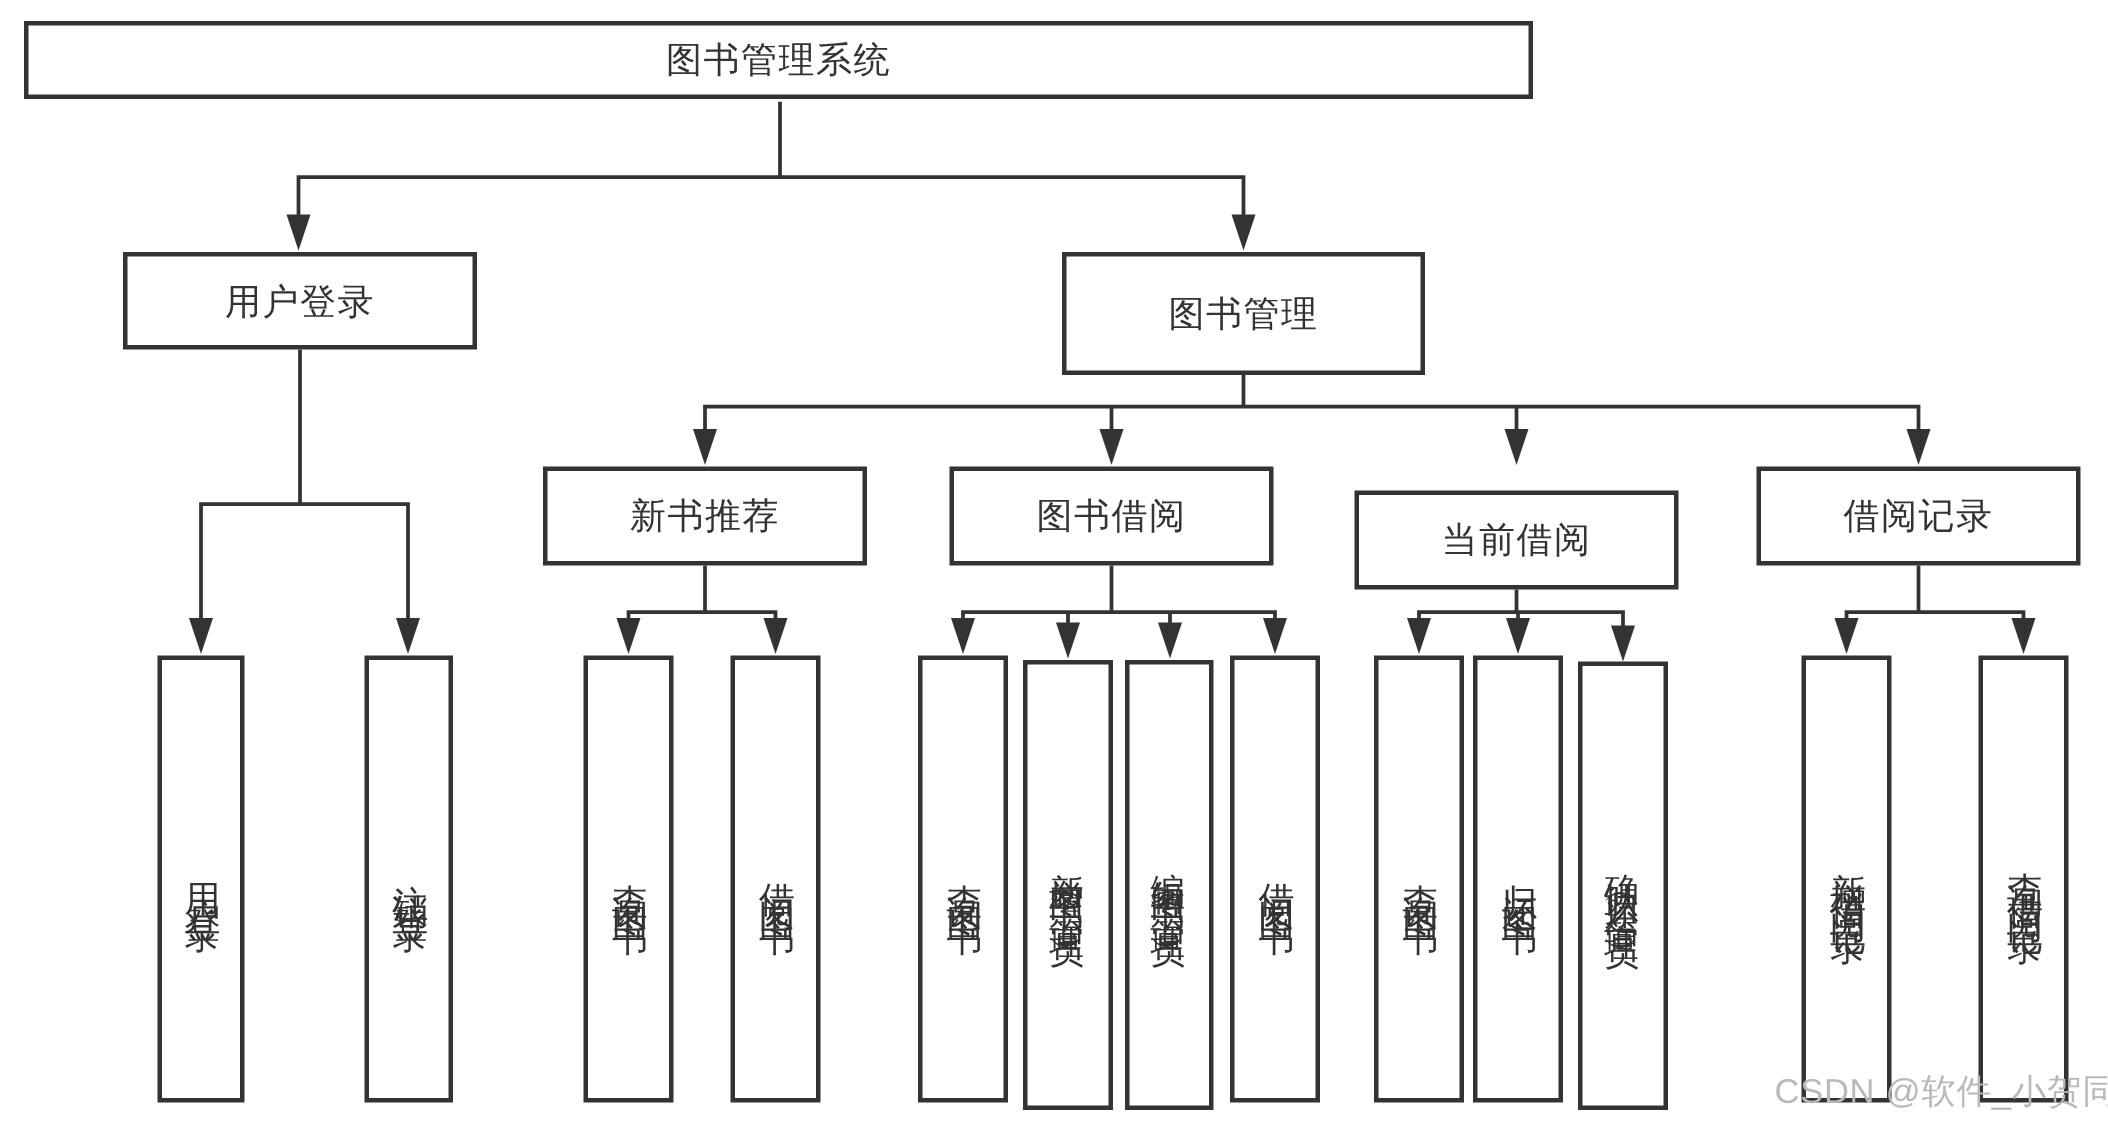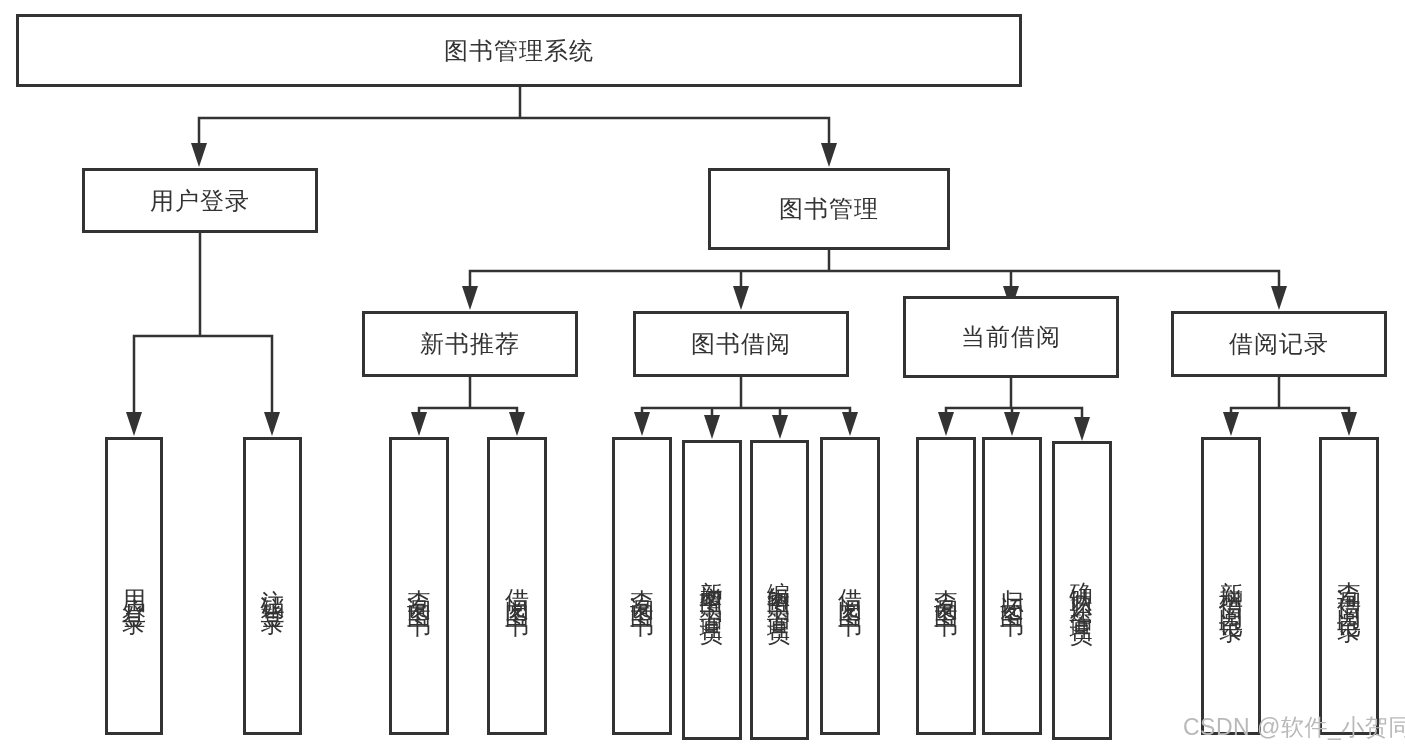--- a/index.html
+++ b/index.html
@@ -73,38 +73,38 @@
       <polygon points="772,415 788,415 780,439"></polygon>
       <polygon points="842,412 858,412 850,436"></polygon>
       <polygon points="938,412 954,412 946,436"></polygon>
       <polygon points="1004,412 1020,412 1012,436"></polygon>
       <polygon points="1074,417 1090,417 1082,441"></polygon>
       <polygon points="1223,412 1239,412 1231,436"></polygon>
       <polygon points="1341,412 1357,412 1349,436"></polygon>
     </g>
   </svg>
 
-  <div class="hbox" style="left:16px;top:14px;width:1006px;height:73px">
+  <div class="hbox" style="left:16px;top:14px;width:1006px;height:52px">
     <span>图书管理系统</span>
   </div>
 
   <div class="hbox" style="left:82px;top:168px;width:236px;height:65px">
     <span>用户登录</span>
   </div>
   <div class="hbox" style="left:708px;top:168px;width:242px;height:82px">
     <span>图书管理</span>
   </div>
 
   <div class="hbox" style="left:633px;top:311px;width:216px;height:66px">
     <span>图书借阅</span>
   </div>
   <div class="hbox" style="left:362px;top:311px;width:216px;height:66px">
     <span>新书推荐</span>
   </div>
-  <div class="hbox" style="left:903px;top:296px;width:216px;height:82px">
+  <div class="hbox" style="left:903px;top:327px;width:216px;height:66px">
     <span>当前借阅</span>
   </div>
   <div class="hbox" style="left:1171px;top:311px;width:216px;height:66px">
     <span>借阅记录</span>
   </div>
 
   <div class="vbox" style="left:105px;top:437px;width:58px;height:298px">
     <span>用户登录</span>
   </div>
   <div class="vbox" style="left:243px;top:437px;width:59px;height:298px">

